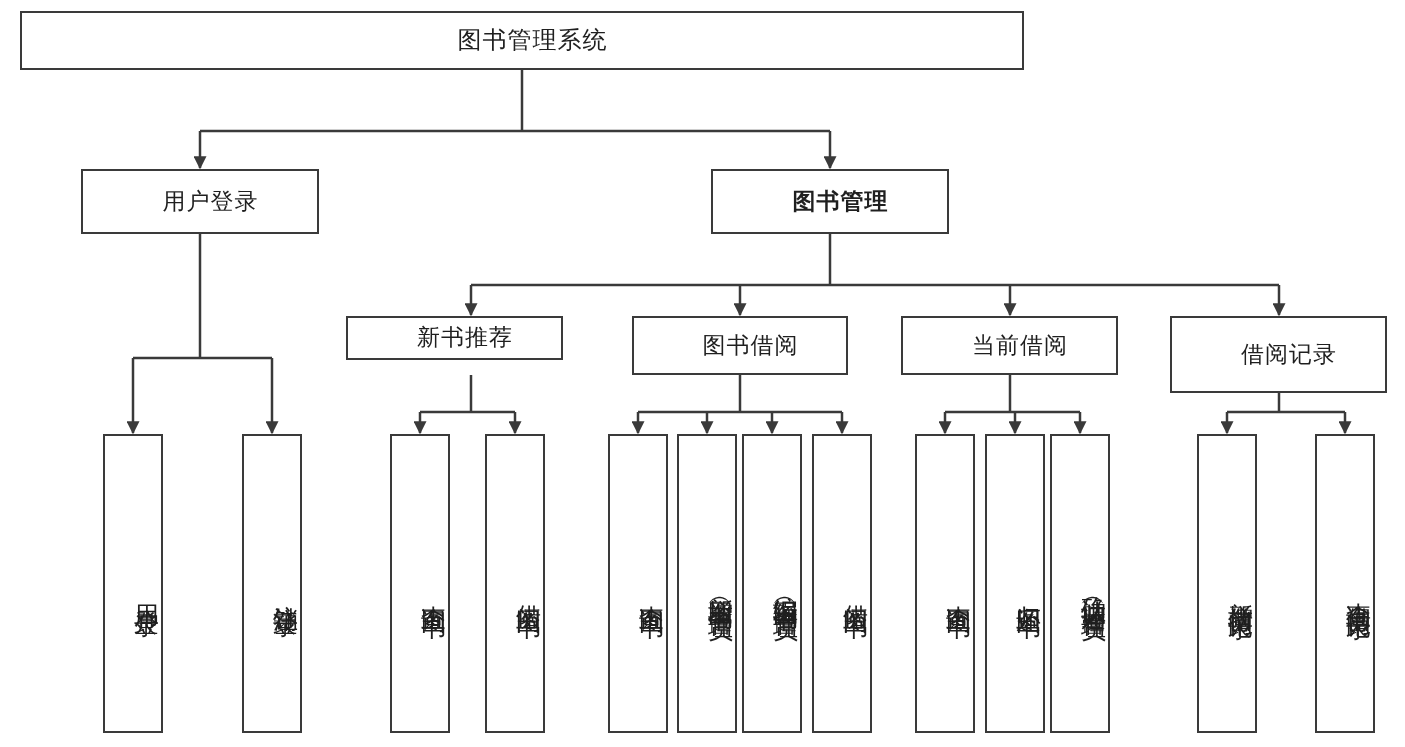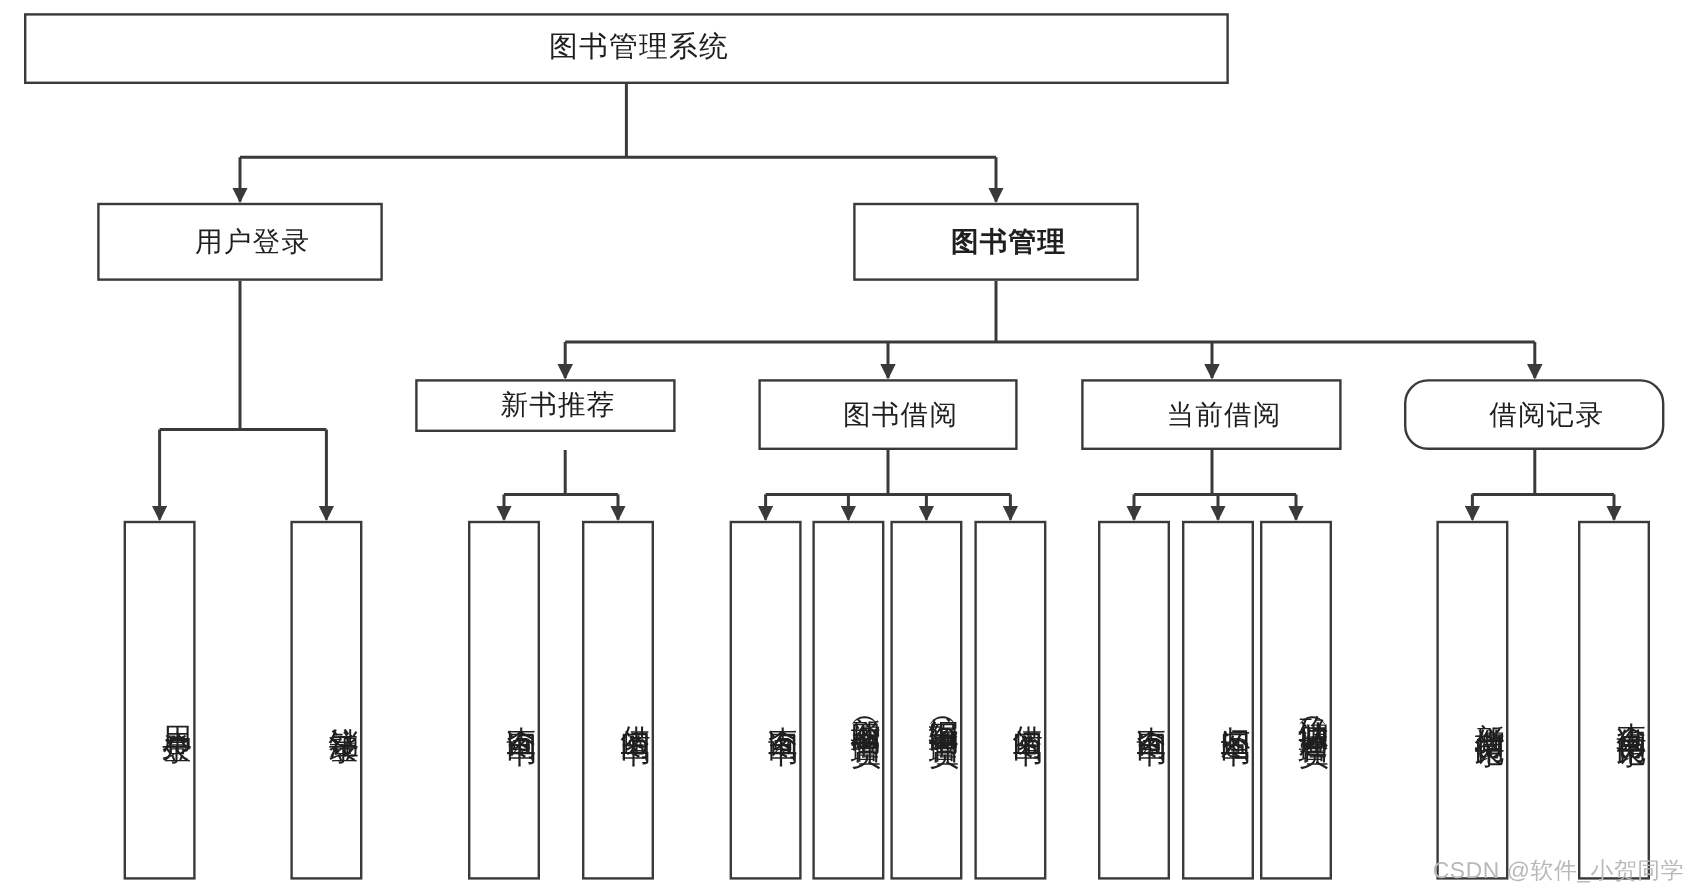--- a/index.html
+++ b/index.html
@@ -132,21 +132,21 @@
       </div>
       <div class="node horiz" style="left: 346px; top: 316px; width: 217px; height: 44px;">
         <span class="hlabel">新书推荐</span>
       </div>
       <div class="node horiz" style="left: 632px; top: 316px; width: 216px; height: 59px;">
         <span class="hlabel">图书借阅</span>
       </div>
       <div class="node horiz" style="left: 901px; top: 316px; width: 217px; height: 59px; font-family: Liberation Serif, serif;">
         <span class="hlabel">当前借阅</span>
       </div>
-      <div class="node horiz" style="left: 1170px; top: 316px; width: 217px; height: 59px; border-radius: 20px;">
+      <div class="node horiz" style="left: 1170px; top: 316px; width: 217px; height: 77px;">
         <span class="hlabel">借阅记录</span>
       </div>
       <div class="node vert" style="left: 103px; top: 434px; width: 60px; height: 299px;">
         <span class="vlabel">用户登录</span>
       </div>
       <div class="node vert" style="left: 242px; top: 434px; width: 60px; height: 299px;">
         <span class="vlabel">注销登录</span>
       </div>
       <div class="node vert" style="left: 390px; top: 434px; width: 60px; height: 299px;">
         <span class="vlabel">查询图书</span>
@@ -176,14 +176,13 @@
         <span class="vlabel">确认归还（管理员）</span>
       </div>
       <div class="node vert" style="left: 1197px; top: 434px; width: 60px; height: 299px;">
         <span class="vlabel">新增借阅记录</span>
       </div>
       <div class="node vert" style="left: 1315px; top: 434px; width: 60px; height: 299px;">
         <span class="vlabel">查询借阅记录</span>
       </div>
     </div>
 
-  <div id="watermark">CSDN @软件_小贺同学</div>
 </div>
 
 </body></html>

